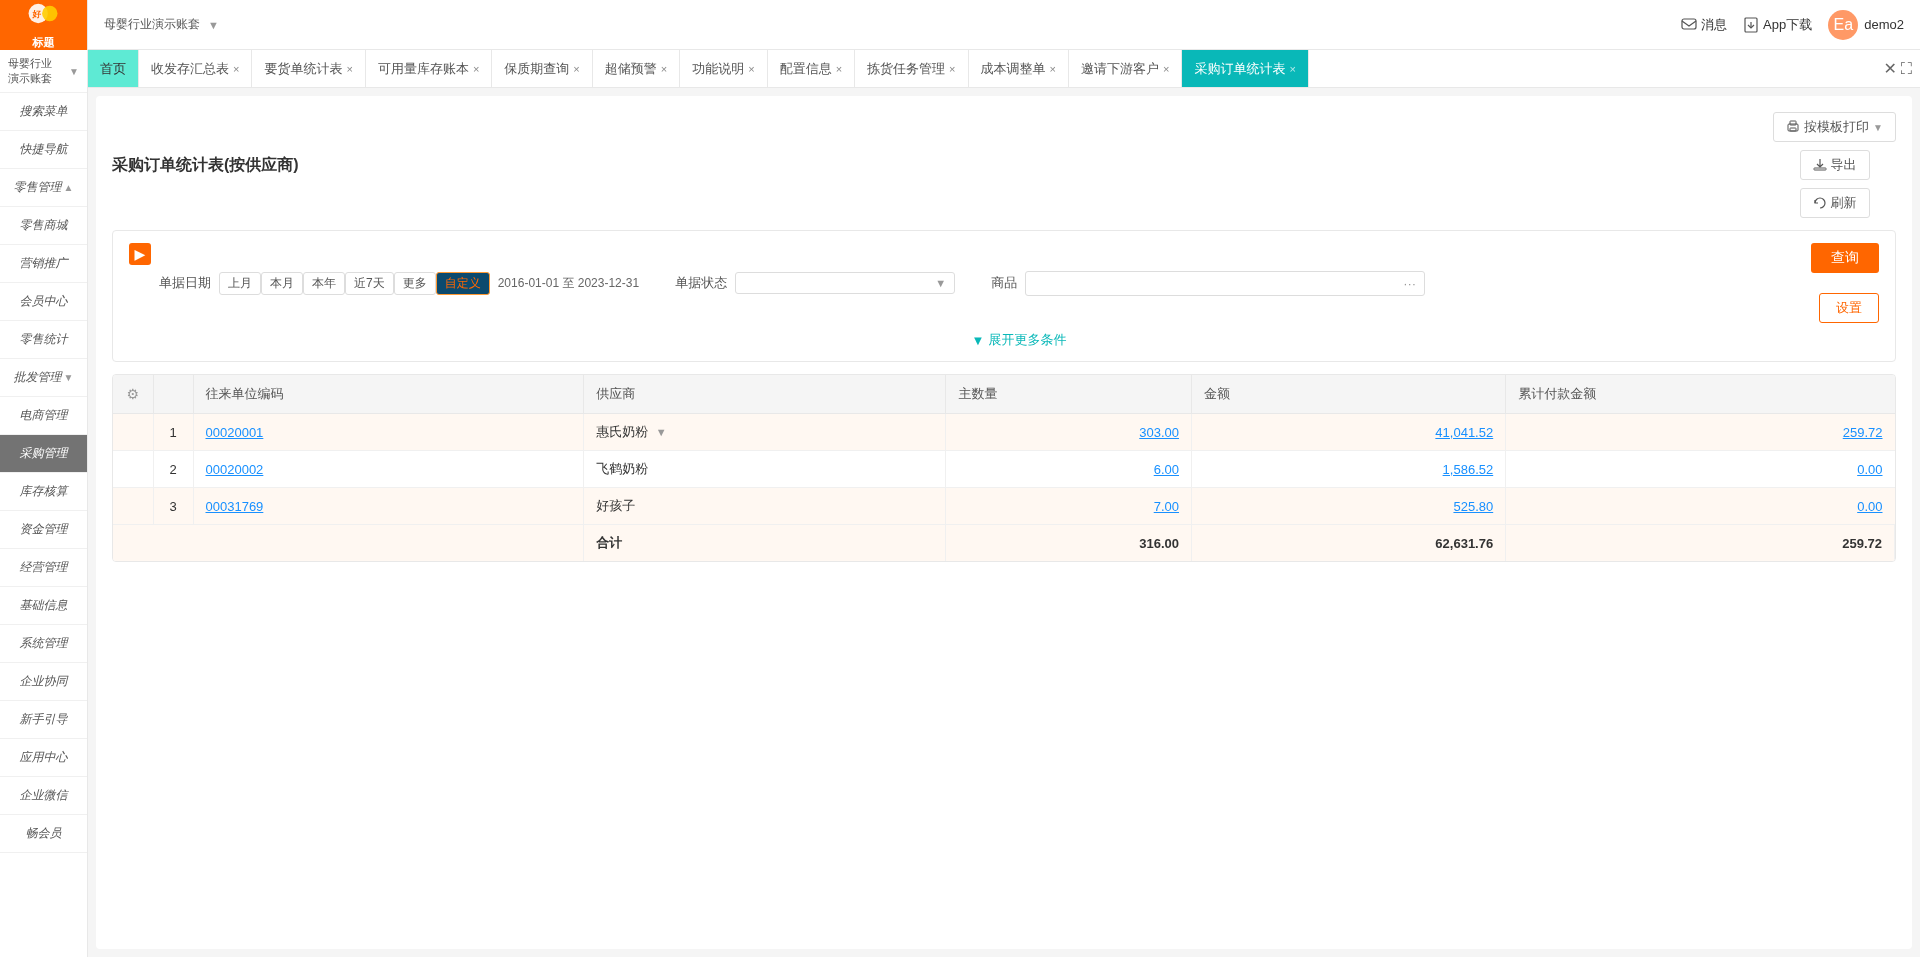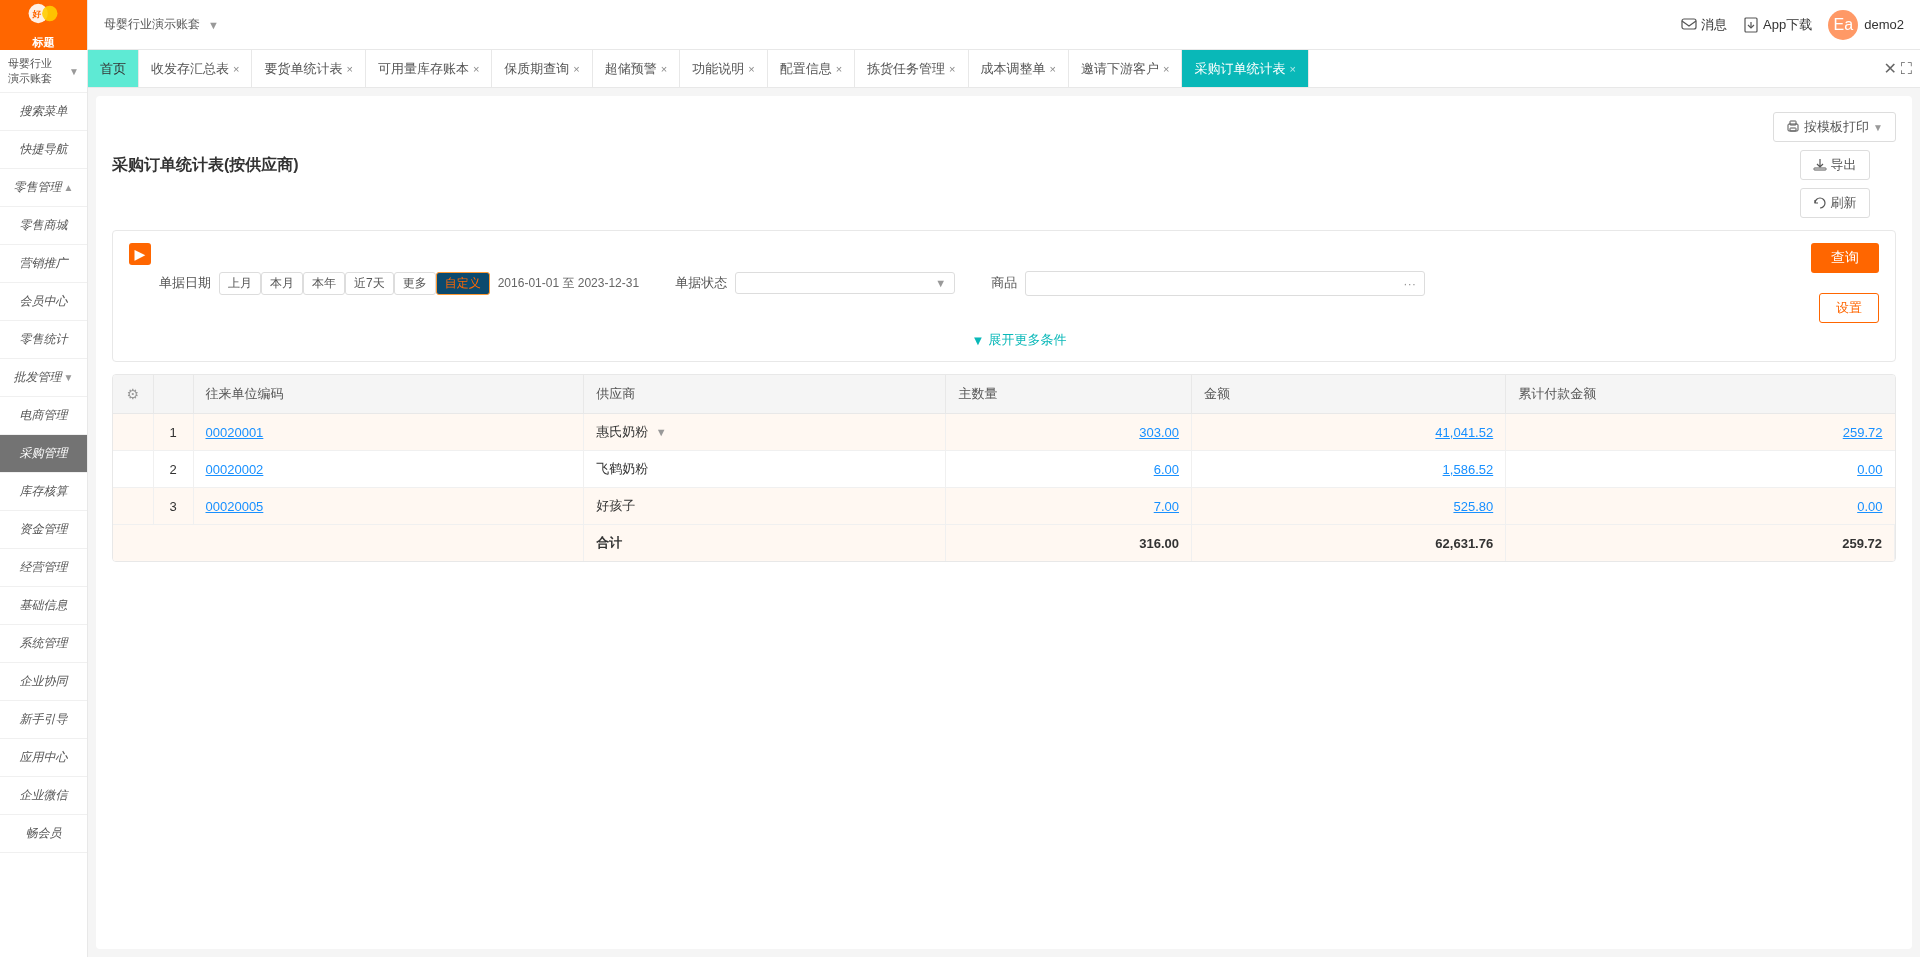--- a/index.html
+++ b/index.html
@@ -331,21 +331,21 @@
               <td class="td-center">2</td>
               <td><span class="td-link">00020002</span></td>
               <td>飞鹤奶粉</td>
               <td class="td-right"><span class="td-link">6.00</span></td>
               <td class="td-right"><span class="td-link">1,586.52</span></td>
               <td class="td-right"><span class="td-link">0.00</span></td>
             </tr>
             <tr>
               <td class="td-center"></td>
               <td class="td-center">3</td>
-              <td><span class="td-link">00020005</span></td>
+              <td><span class="td-link">00031769</span></td>
               <td>好孩子</td>
               <td class="td-right"><span class="td-link">7.00</span></td>
               <td class="td-right"><span class="td-link">525.80</span></td>
               <td class="td-right"><span class="td-link">0.00</span></td>
             </tr>
           </tbody>
           <tfoot>
             <tr>
               <td colspan="3"></td>
               <td style="font-weight:bold;">合计</td>

